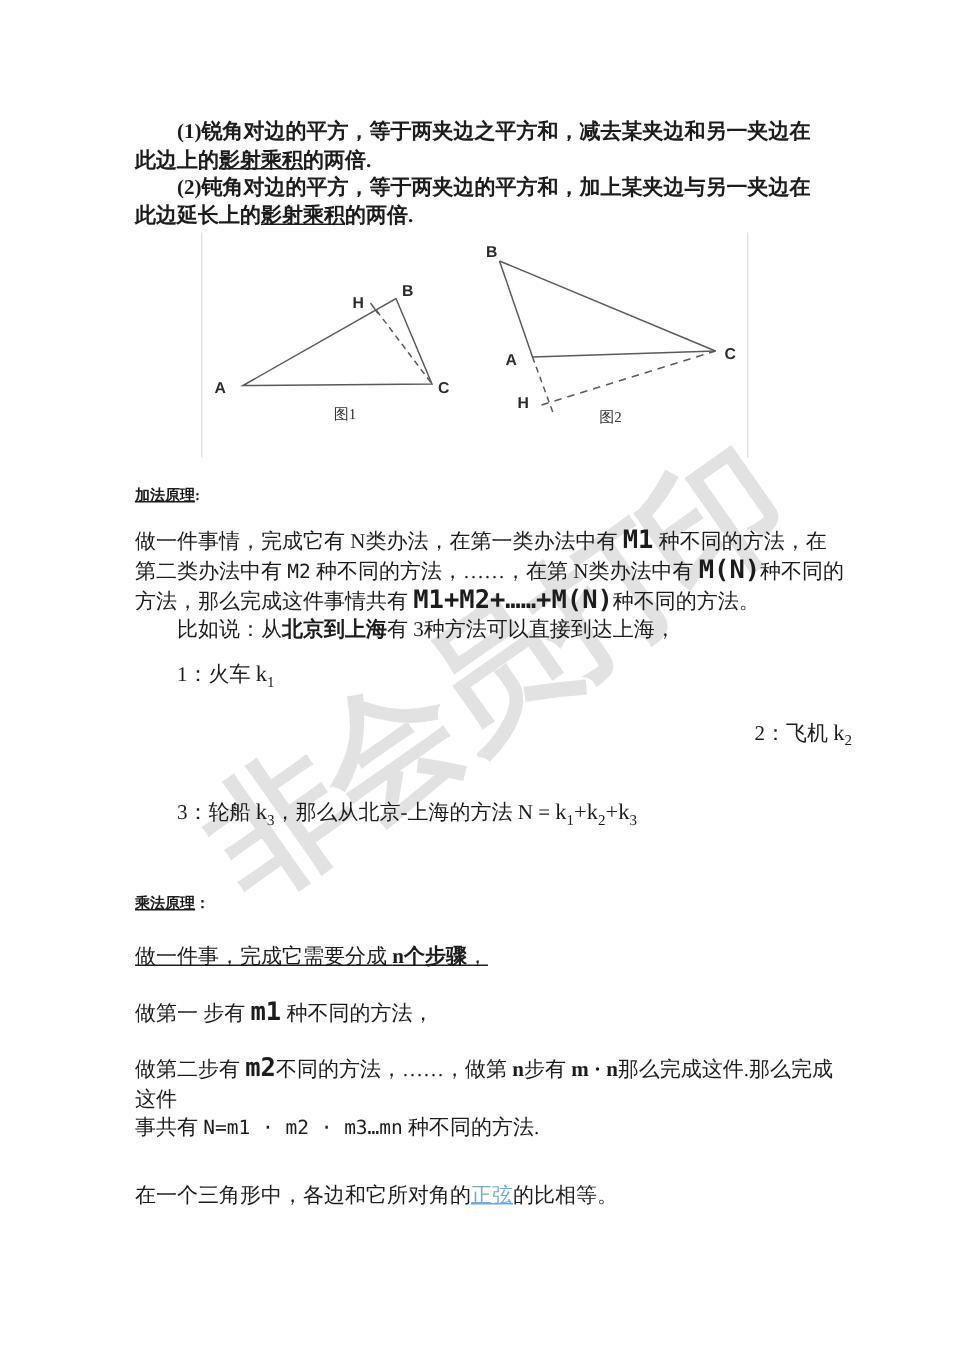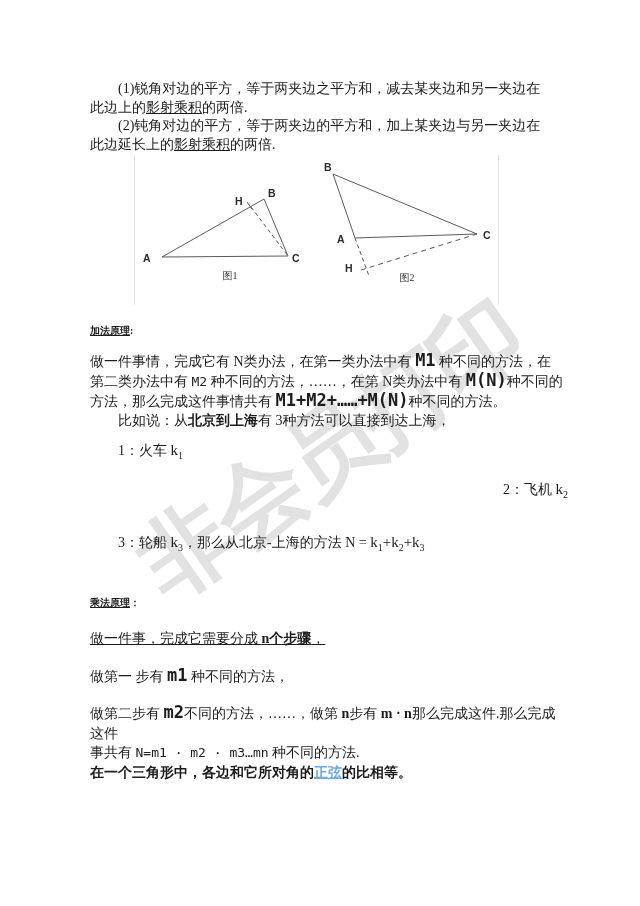--- a/index.html
+++ b/index.html
@@ -11,37 +11,37 @@
   .b  { font-weight:bold; }
   .u  { text-decoration:underline; }
   .bu { font-weight:bold; text-decoration:underline; }
   .m  { font-family:"DejaVu Sans Mono", monospace; font-weight:bold; font-size:17px; }
   .f  { font-family:"DejaVu Sans Mono", monospace; font-size:13px; }
   .ser{ font-family:"Liberation Serif", serif; font-size:15px; }
   .sub{ font-family:"Liberation Serif", serif; vertical-align:sub; font-size:10px; }
   .link{ color:#6fa8dc; text-decoration:underline; cursor:pointer; }
   .hd { font-size:10px; line-height:20px; }
 
-  #p-top { margin-top:80px; font-weight:normal; }
+  #p-top { margin-top:80px; font-weight:bold; }
   #figure-block { margin-top:1px; margin-left:44px; width:365px; height:150px;
                   border-left:1px solid #e3e3e3; border-right:1px solid #e3e3e3; }
   #h-add { margin-top:16px; }
   #p-add { margin-top:10px; }
   #p-add .ln { line-height:19px; }
   .ex-item { padding-left:28px; line-height:20px; }
   #item-1 { margin-top:10px; }
   #item-2 { margin-top:13px;text-align:right; }
   #item-3 { margin-top:27px; }
   #h-mul { margin-top:36px; }
   .mul-line { line-height:19.5px; }
   #m-1 { margin-top:16px;text-decoration:underline; }
   #m-2 { margin-top:17px; }
   #m-34 { margin-top:17px; }
   #h-sin { margin-top:18px; }
-  #p-sin { line-height:20px;font-weight:bold; }
+  #p-sin { margin-top:25px; line-height:20px; }
 
   #watermark { position:absolute; left:330px; top:450px; z-index:0;
                transform:translate(-50%,-50%) rotate(-35deg);
                font-size:92px; font-weight:bold; letter-spacing:-4px;
                color:#e2e2e2; white-space:nowrap; pointer-events:none; }
   svg text { font-family:"Liberation Sans", sans-serif; }
   .vlabel { font-size:10.5px; font-weight:bold; fill:#2b2b2b; }
   .cap { font-size:10px; fill:#333; font-family:"Liberation Serif", serif; }
 </style>
 </head>

